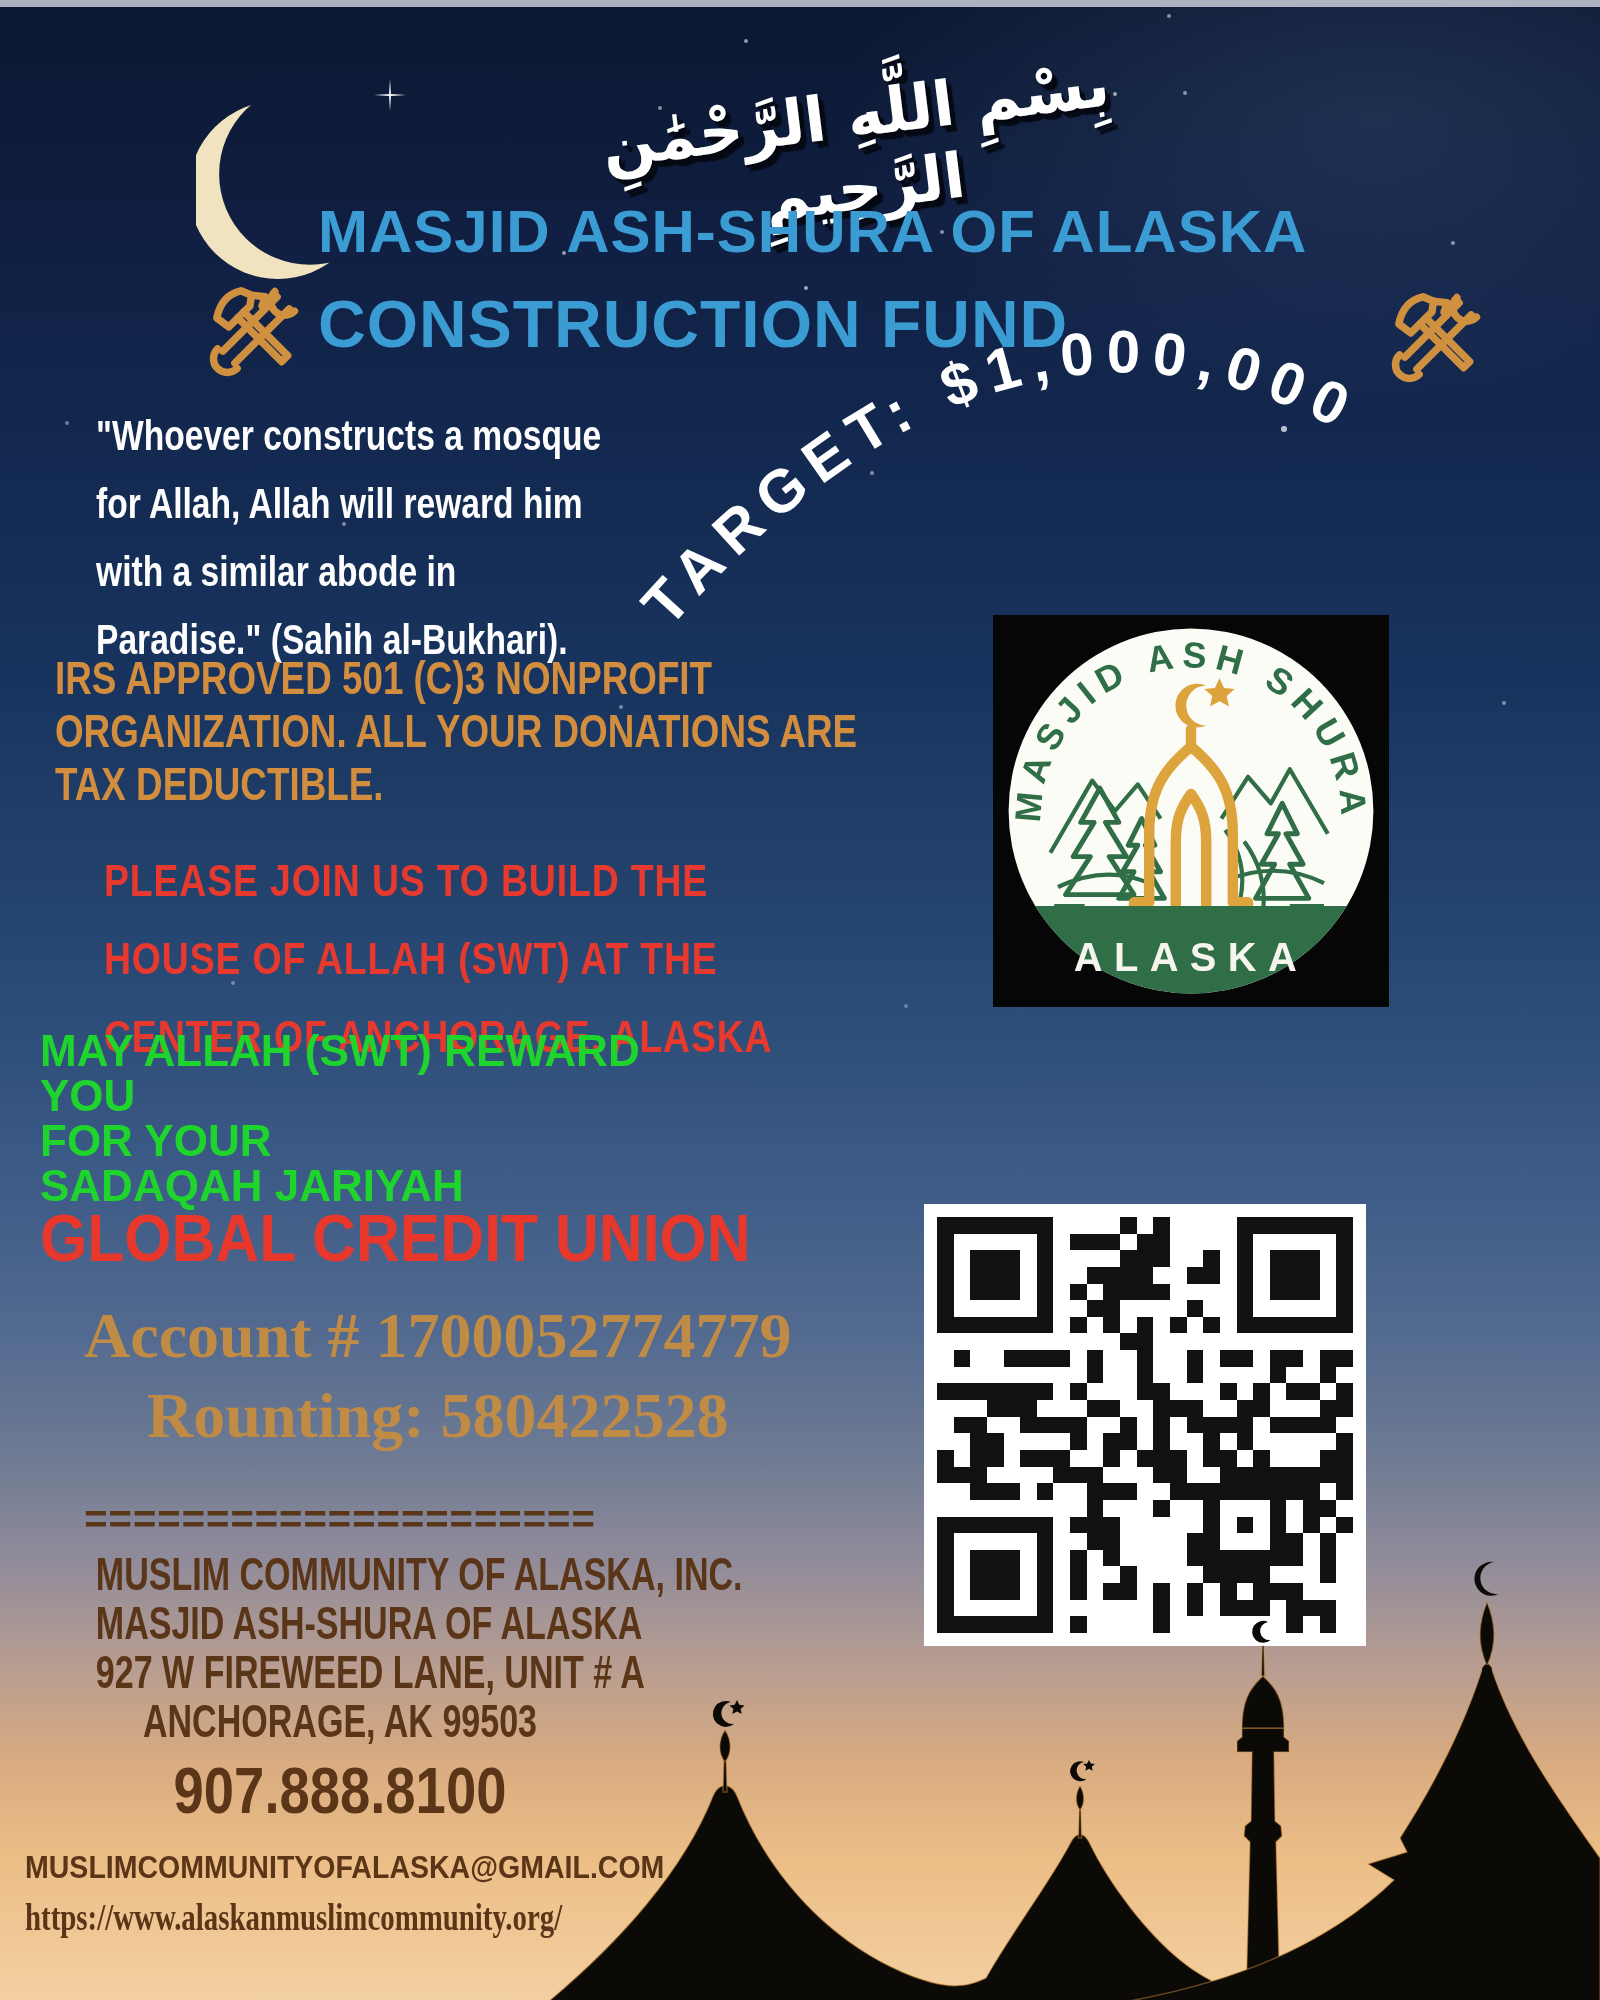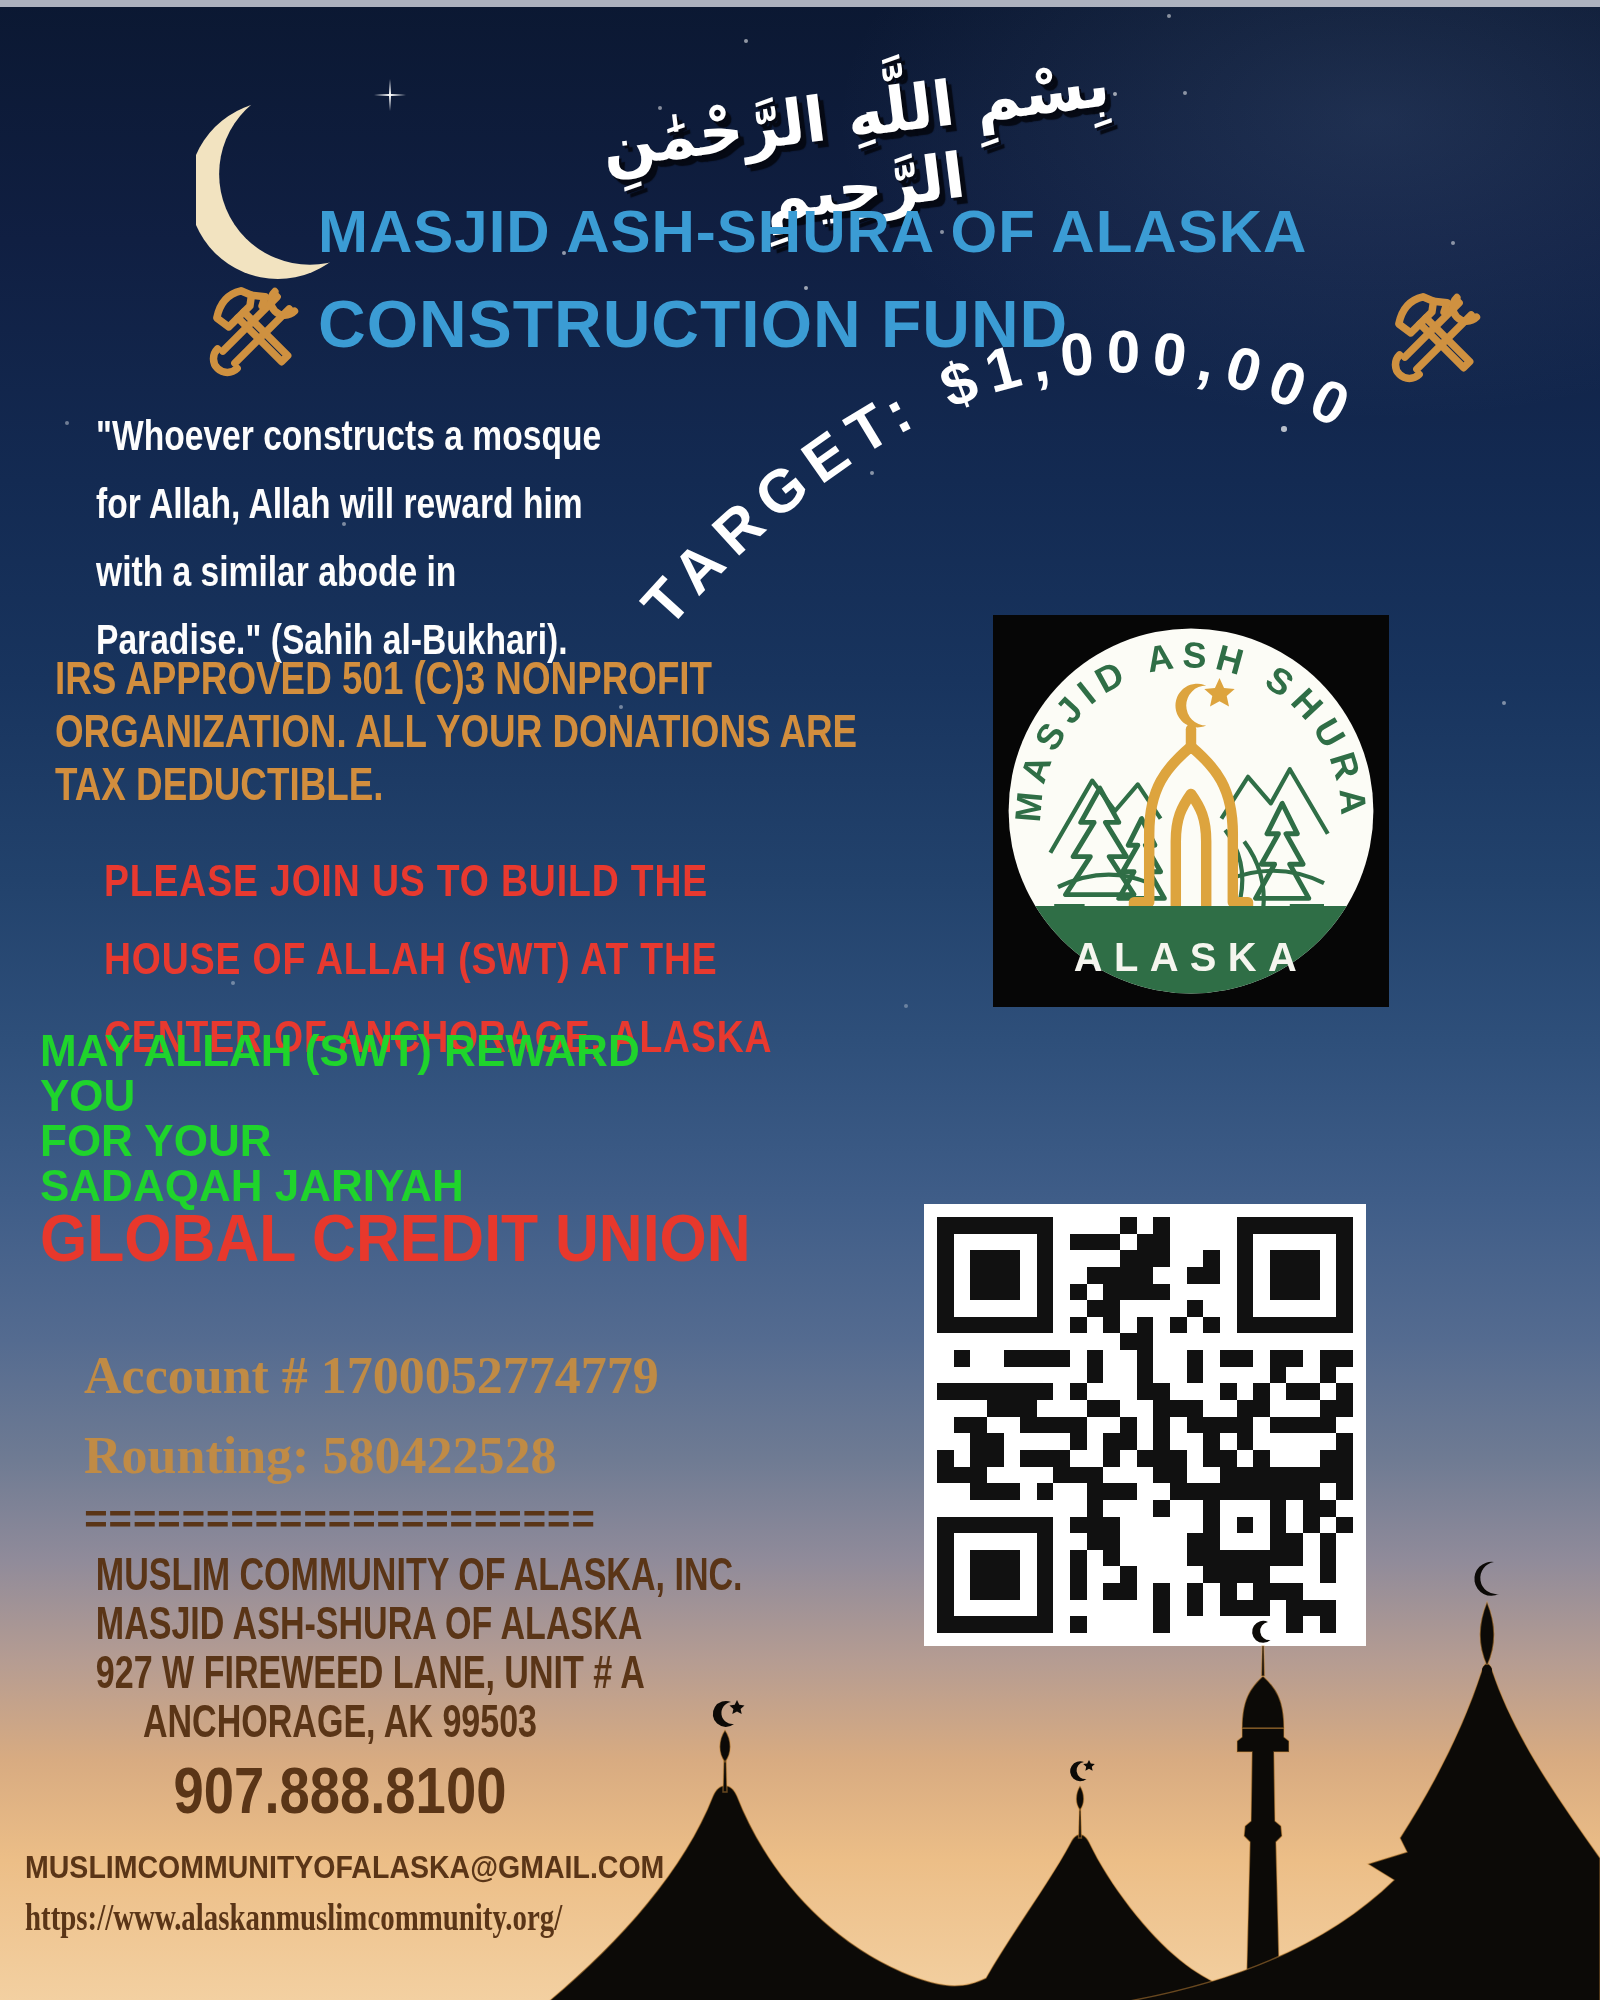--- a/index.html
+++ b/index.html
@@ -55,21 +55,21 @@
   
   .target-arc{position:absolute;left:0;top:0;width:1600px;height:2000px;pointer-events:none;}
   
   .nonprofit{position:absolute;left:55px;top:652px;color:#d28e3e;font-weight:bold;font-size:46px;line-height:53px;transform:scaleX(.8);transform-origin:0 0;}
   
   .invitation{position:absolute;left:104px;top:842px;color:#e8392f;font-weight:bold;font-size:44px;line-height:78px;transform:scaleX(.85);transform-origin:0 0;letter-spacing:1px;}
   
   .blessing{position:absolute;left:40px;top:1028px;width:680px;color:#1fd42c;font-weight:bold;font-size:44px;line-height:45px;}
   
   .bank-name{position:absolute;left:40px;top:1200px;color:#e8382c;font-weight:bold;font-size:66px;letter-spacing:0px;transform:scaleX(.92);transform-origin:0 0;}
-  .bank-details{position:absolute;left:84px;top:1336px;color:#c08b45;font-family:"Liberation Serif",serif;font-weight:bold;font-size:52px;line-height:80px;}
+  .bank-details{position:absolute;left:84px;top:1296px;color:#c08b45;font-family:"Liberation Serif",serif;font-weight:bold;font-size:64px;line-height:80px;text-align:center;}
   
   .logo-box{position:absolute;left:993px;top:615px;width:396px;height:392px;background:#060606;}
   .logo-box svg{position:absolute;left:8px;top:6px;}
   
   .paypal-label{position:absolute;left:880px;top:1118px;width:520px;text-align:center;color:#ffffff;font-weight:bold;font-size:42px;letter-spacing:1px;}
   
   .qr{position:absolute;left:924px;top:1204px;width:442px;height:442px;background:#ffffff;}
   .qr svg{position:absolute;left:13px;top:13px;}
   
   .footer{position:absolute;left:10px;top:1496px;width:660px;text-align:center;color:#5a3517;}

